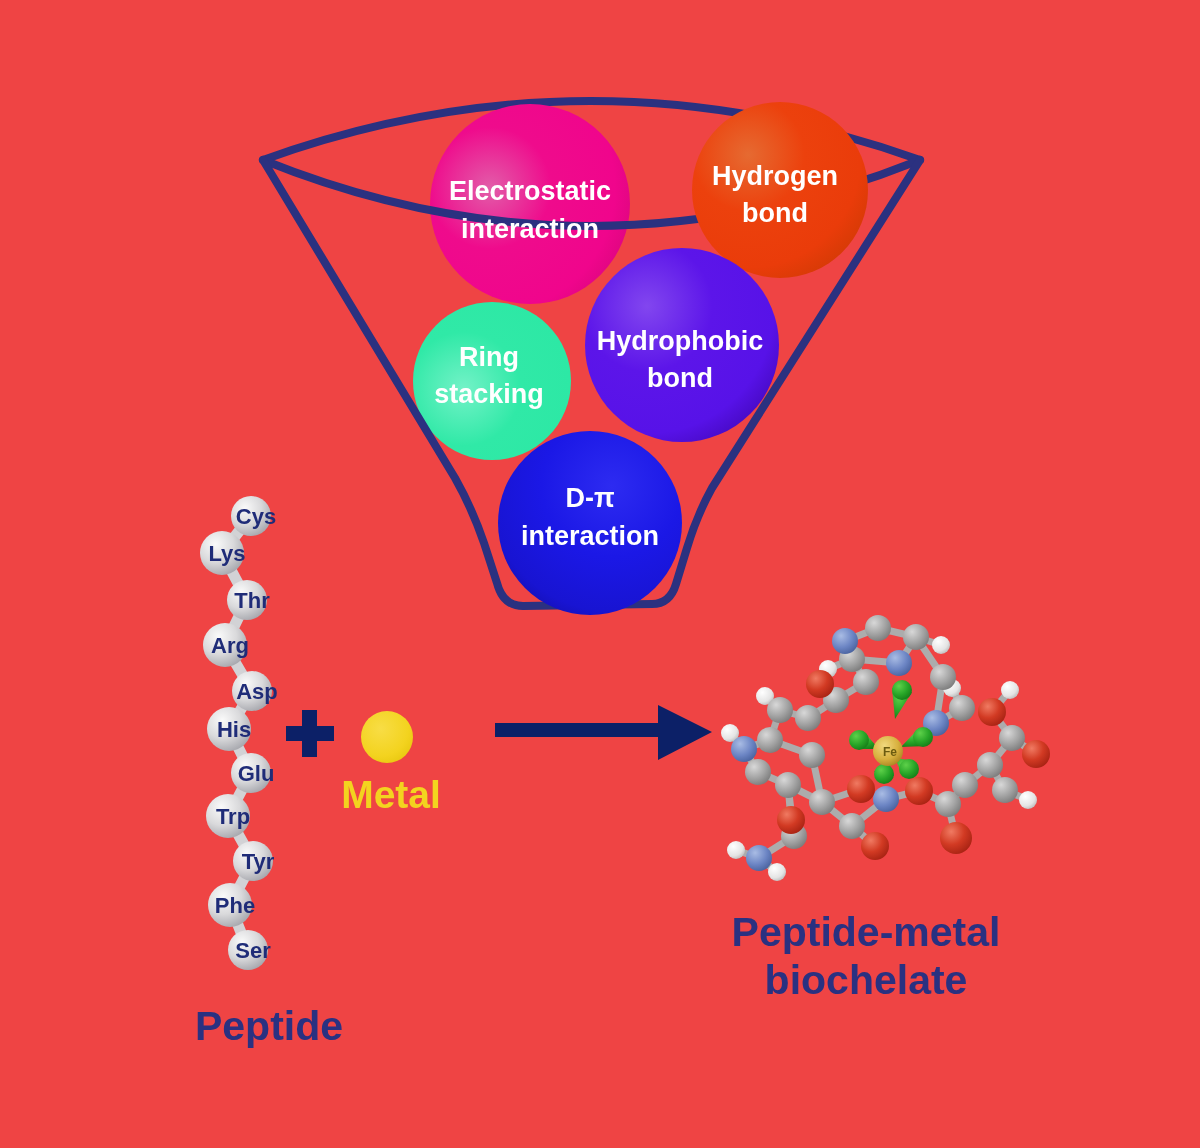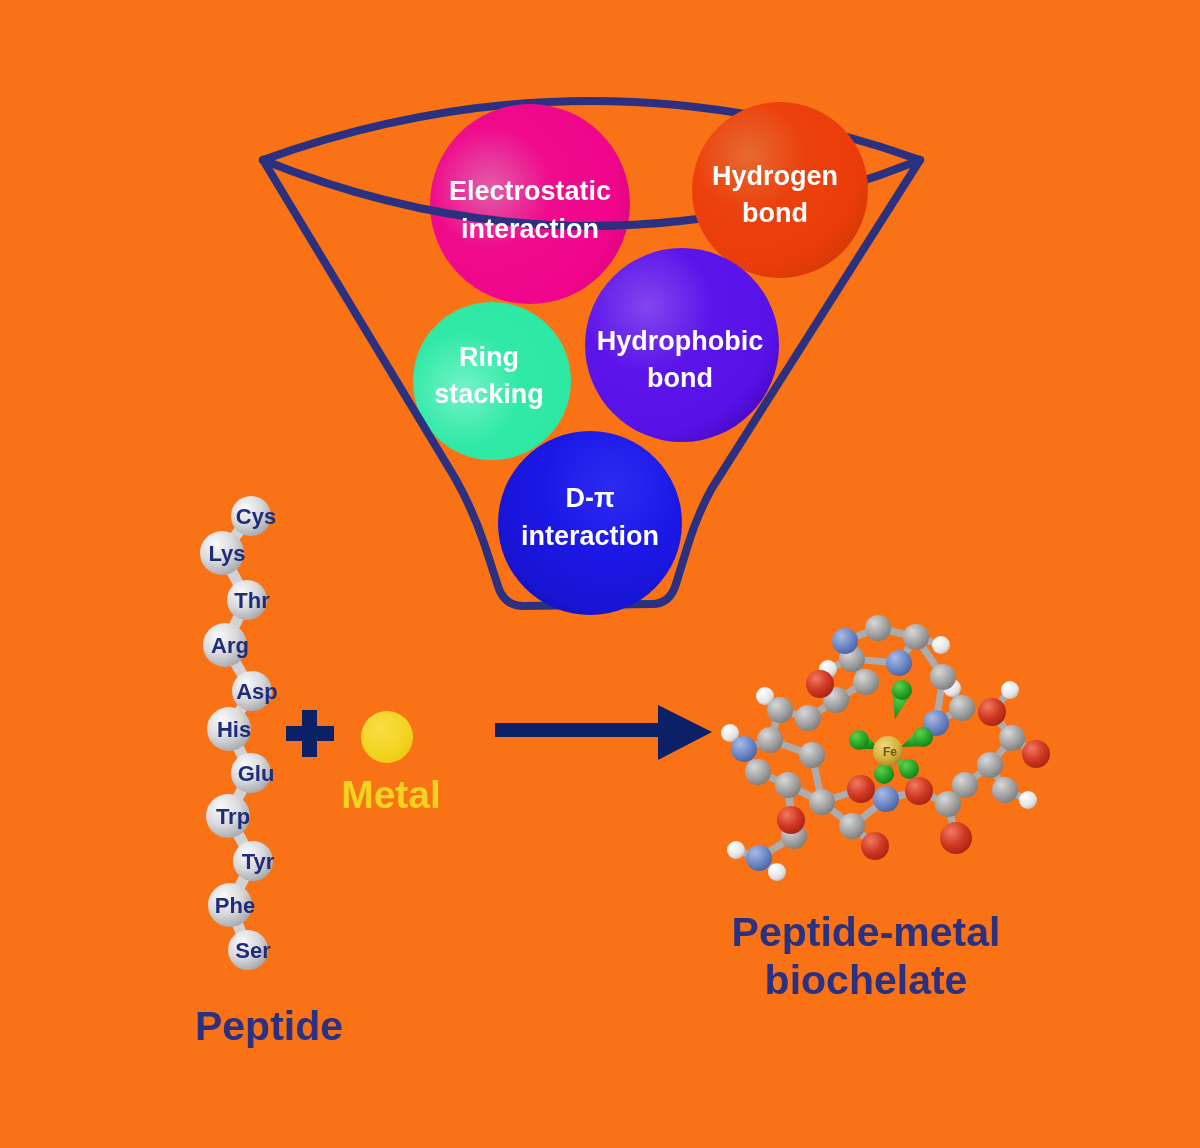--- a/index.html
+++ b/index.html
@@ -1,16 +1,16 @@
 <!DOCTYPE html>
 <html><head>
 <meta charset="utf-8">
 <style>
   html,body{margin:0;padding:0;background:#477049;}
-  .stage{position:relative;width:1200px;height:1148px;background:#f97316;overflow:hidden;
+  .stage{position:relative;width:1200px;height:1148px;background:#ef4444;overflow:hidden;
          font-family:"Liberation Sans",sans-serif;}
   svg{display:block}
   .bubble-line{fill:#ffffff;font-family:"Liberation Sans",sans-serif;font-weight:bold;
                font-size:27px;text-anchor:middle;}
   .residue-label{fill:#1f2c78;font-family:"Liberation Sans",sans-serif;font-weight:bold;
                font-size:22px;text-anchor:middle;}
   .big-label{fill:#2a3181;font-family:"Liberation Sans",sans-serif;font-weight:bold;
                font-size:41px;text-anchor:middle;}
   .metal-label{fill:#f3d31f;font-family:"Liberation Sans",sans-serif;font-weight:bold;
                font-size:39px;text-anchor:middle;}

